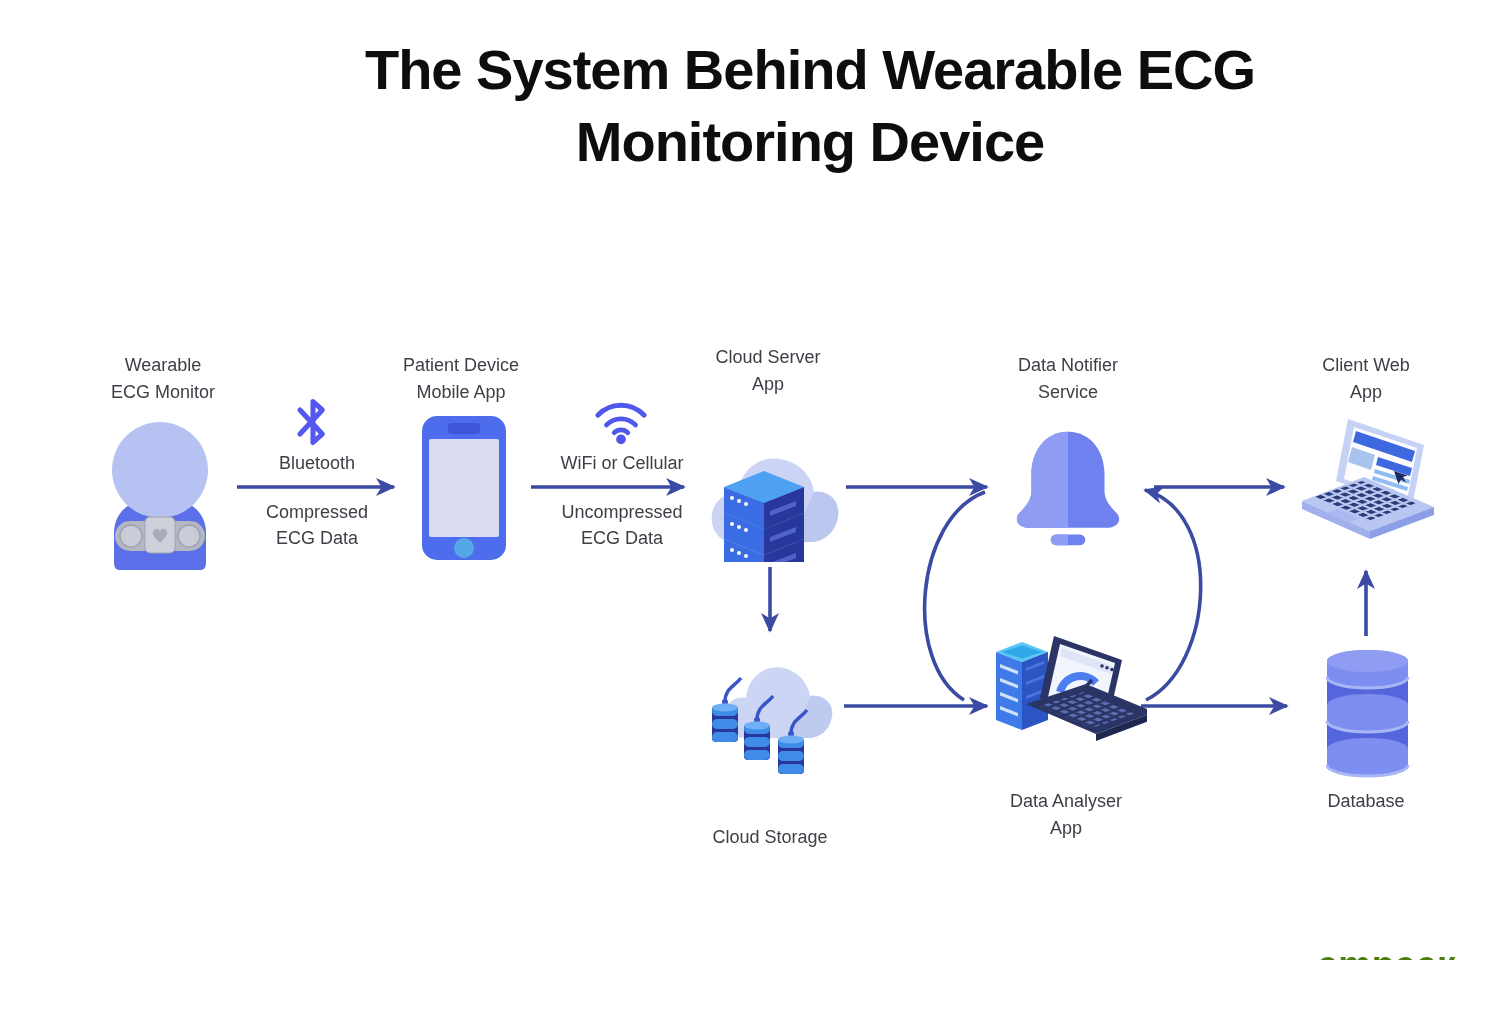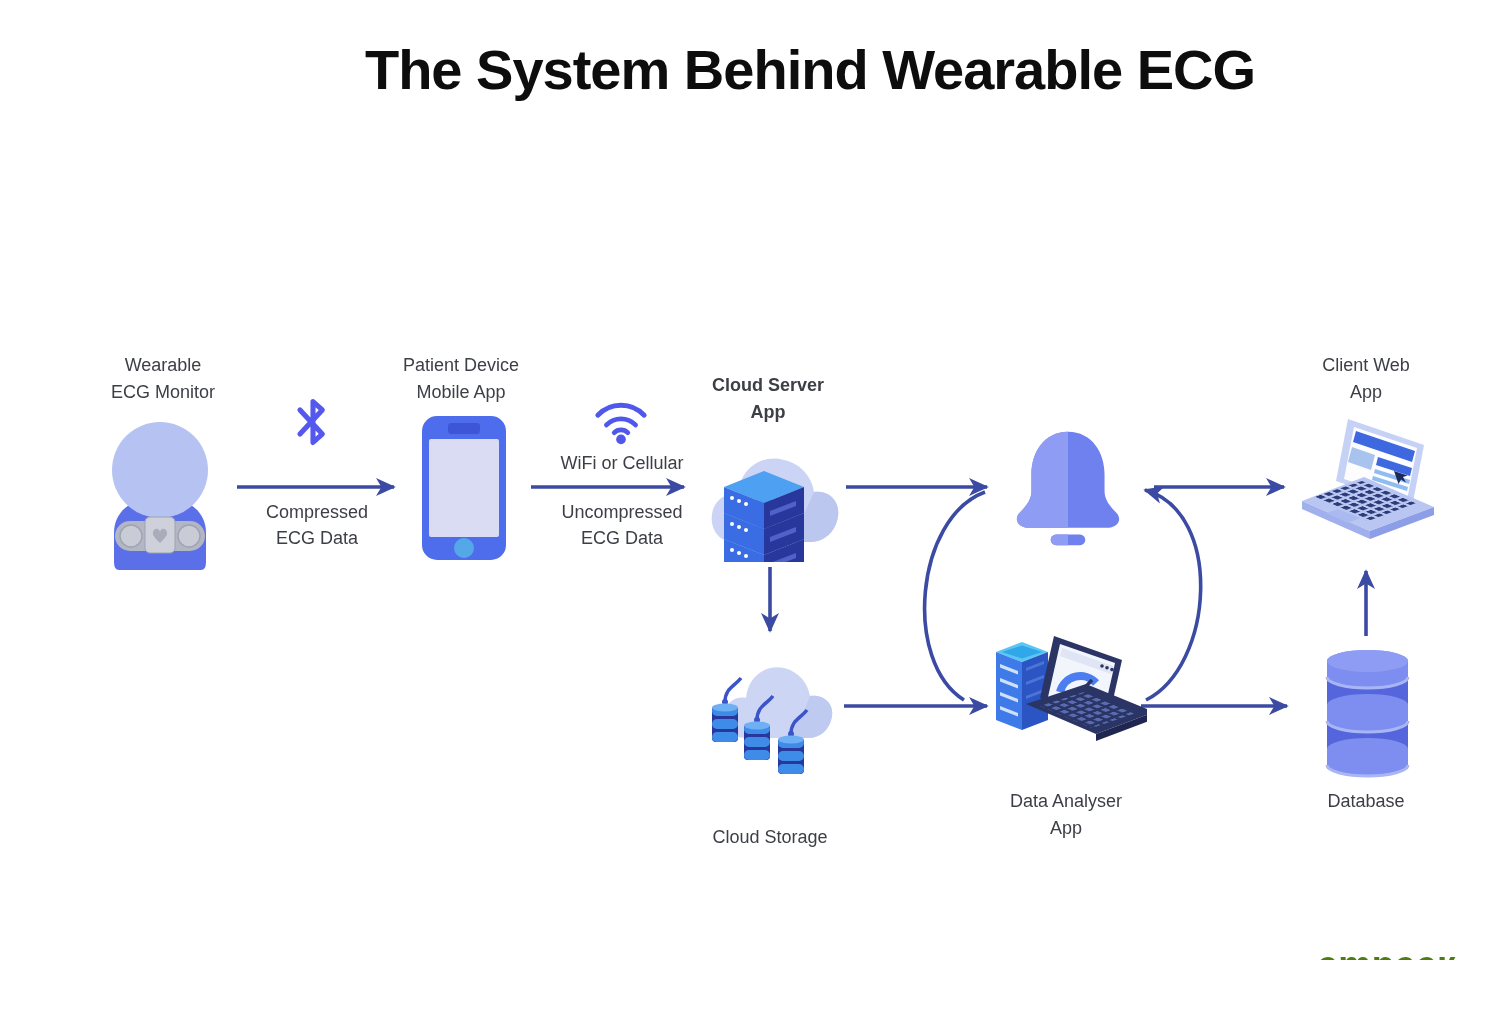--- a/index.html
+++ b/index.html
@@ -11,21 +11,21 @@
              font-size:18px;line-height:27px;}
   .edgelabel{position:absolute;width:250px;text-align:center;color:#3d3f46;
              font-size:18px;line-height:26px;}
   .icon{position:absolute;}
   #edges{position:absolute;left:0;top:0;}
   .logo{position:absolute;right:44px;top:944px;font-weight:700;font-size:37px;
         color:#4d7c0f;letter-spacing:0.5px;}
   
   .lb-wearable{left:43px;top:352px;}
   .lb-patient{left:341px;top:352px;}
-  .lb-cloudserver{left:648px;top:372px;font-weight:bold;}
+  .lb-cloudserver{left:648px;top:344px;}
   .lb-notifier{left:948px;top:352px;}
   .lb-clientweb{left:1246px;top:352px;}
   .lb-cloudstorage{left:650px;top:788px;margin-top:36px;}
   .lb-analyser{left:946px;top:788px;}
   .lb-database{left:1246px;top:788px;}
   .el-bt-proto{left:192px;top:450px;}
   .el-bt-payload{left:192px;top:499px;}
   .el-wifi-proto{left:497px;top:450px;}
   .el-wifi-payload{left:497px;top:499px;}
   
@@ -40,20 +40,21 @@
   .ic-analyser{left:982px;top:630px;}
   .ic-database{left:1320px;top:636px;}
 </style>
 </head>
 <body>
 
 <div id="stage">
 
   <div class="title">
     <div>The System Behind Wearable ECG</div>
+    <div>Monitoring Device</div>
   </div>
 
   <svg id="edges" width="1500" height="1016" viewBox="0 0 1500 1016">
     <defs>
       <marker id="ah" viewBox="0 0 12 12" refX="10" refY="6" markerWidth="6" markerHeight="6" orient="auto-start-reverse">
         <path d="M0,1 L11,6 L0,11 L3,6 Z" fill="#3b4aa2"></path>
       </marker>
     </defs>
     <g stroke="#3b4aa2" stroke-width="3.6" fill="none">
       <path d="M237,487 H394" marker-end="url(#ah)"></path>
@@ -74,35 +75,40 @@
     <div>ECG Monitor</div>
   </div>
   <div class="nodelabel lb-patient">
     <div>Patient Device</div>
     <div>Mobile App</div>
   </div>
   <div class="nodelabel lb-cloudserver">
     <div>Cloud Server</div>
     <div>App</div>
   </div>
+  <div class="nodelabel lb-notifier">
+    <div>Data Notifier</div>
+    <div>Service</div>
+  </div>
   <div class="nodelabel lb-clientweb">
     <div>Client Web</div>
     <div>App</div>
   </div>
   <div class="nodelabel lb-cloudstorage">
     <div>Cloud Storage</div>
   </div>
   <div class="nodelabel lb-analyser">
     <div>Data Analyser</div>
     <div>App</div>
   </div>
   <div class="nodelabel lb-database">
     <div>Database</div>
   </div>
 
+  <div class="edgelabel el-bt-proto">Bluetooth</div>
   <div class="edgelabel el-bt-payload">
     <div>Compressed</div>
     <div>ECG Data</div>
   </div>
   <div class="edgelabel el-wifi-proto">WiFi or Cellular</div>
   <div class="edgelabel el-wifi-payload">
     <div>Uncompressed</div>
     <div>ECG Data</div>
   </div>
 

